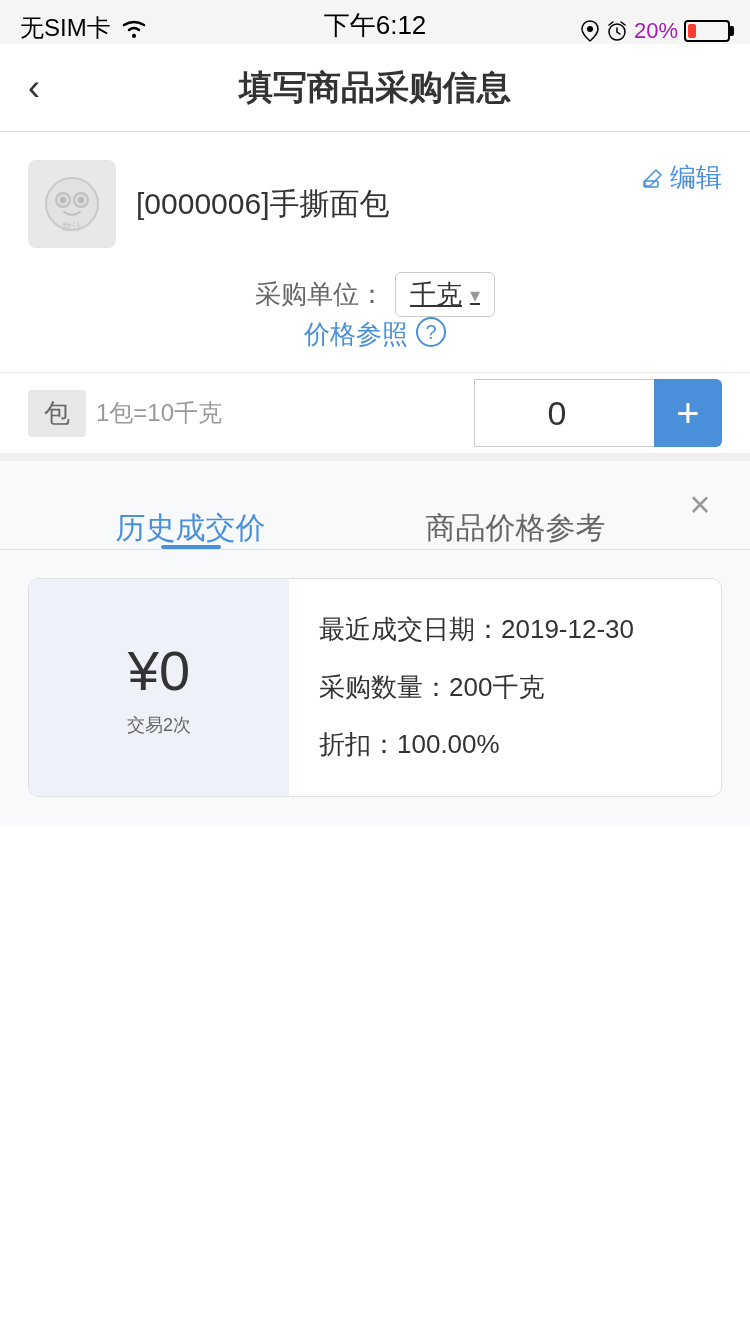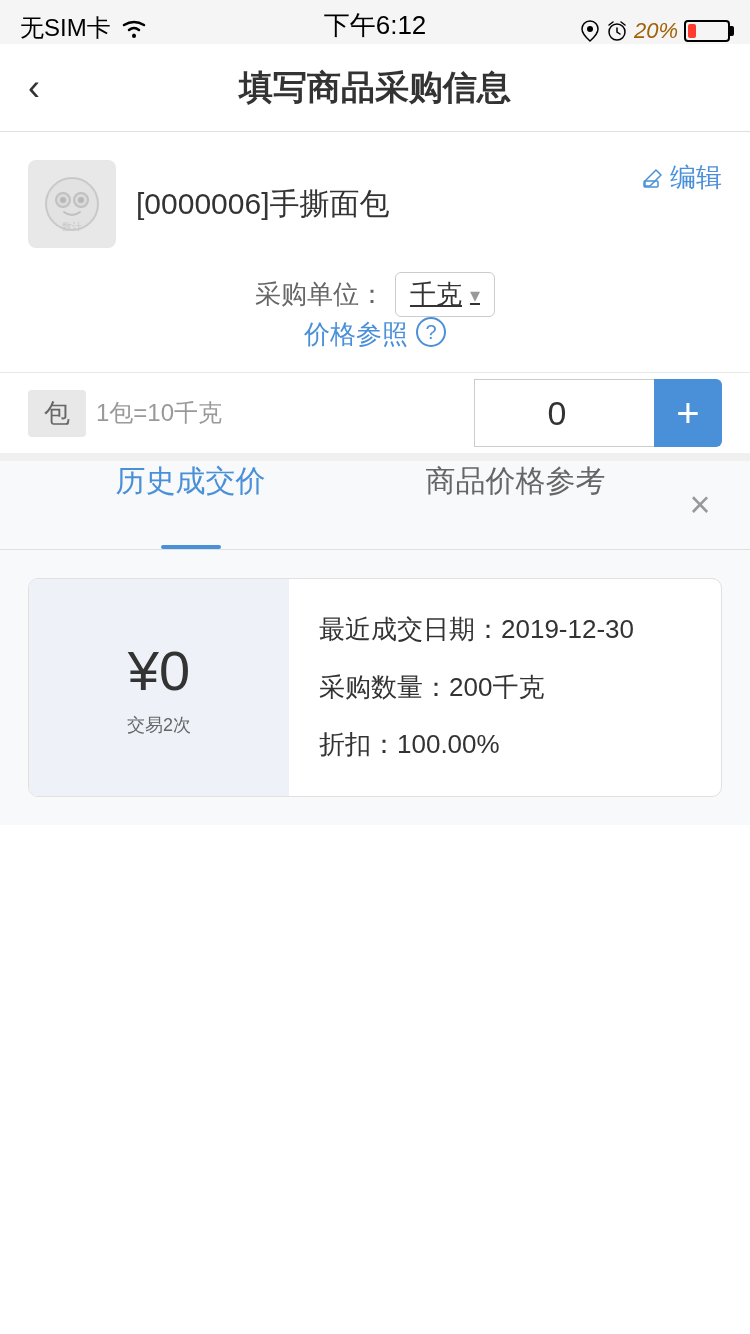--- a/index.html
+++ b/index.html
@@ -37,22 +37,21 @@
       position: absolute;
       left: 50%;
       transform: translateX(-50%);
       top: 8px;
     }
     .status-right {
       display: flex;
       align-items: center;
       gap: 6px;
       font-size: 22px;
-      color: #a16207;
-      font-style: italic;
+      color: #a21caf;
     }
     .battery-icon {
       width: 46px;
       height: 22px;
       border: 2px solid #000;
       border-radius: 4px;
       position: relative;
       display: flex;
       align-items: center;
       padding: 2px;
@@ -258,21 +257,21 @@
       align-items: center;
       padding: 0 28px;
       height: 88px;
       position: relative;
     }
     .tab-item {
       flex: 1;
       display: flex;
       flex-direction: column;
       align-items: center;
-      justify-content: flex-start;
+      justify-content: flex-end;
       height: 88px;
       cursor: pointer;
       position: relative;
     }
     .tab-label {
       font-size: 30px;
       color: #666;
     }
     .tab-label.active {
       color: #4a90d9;

